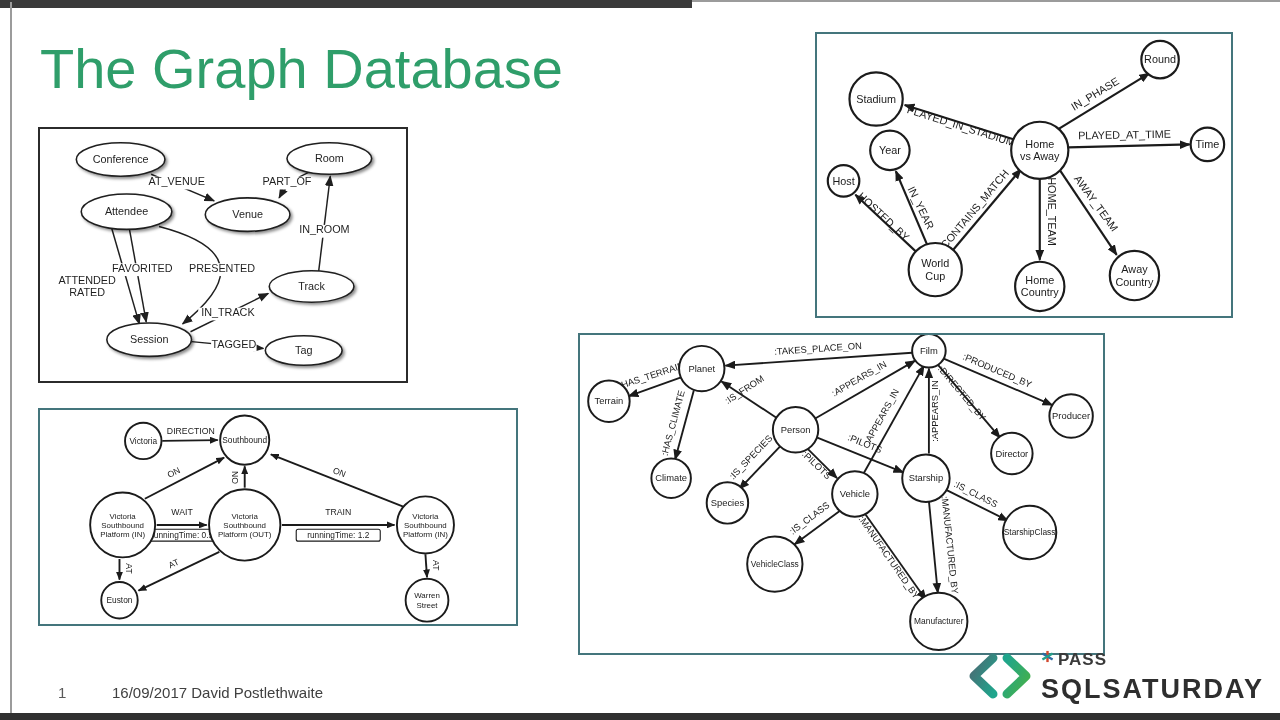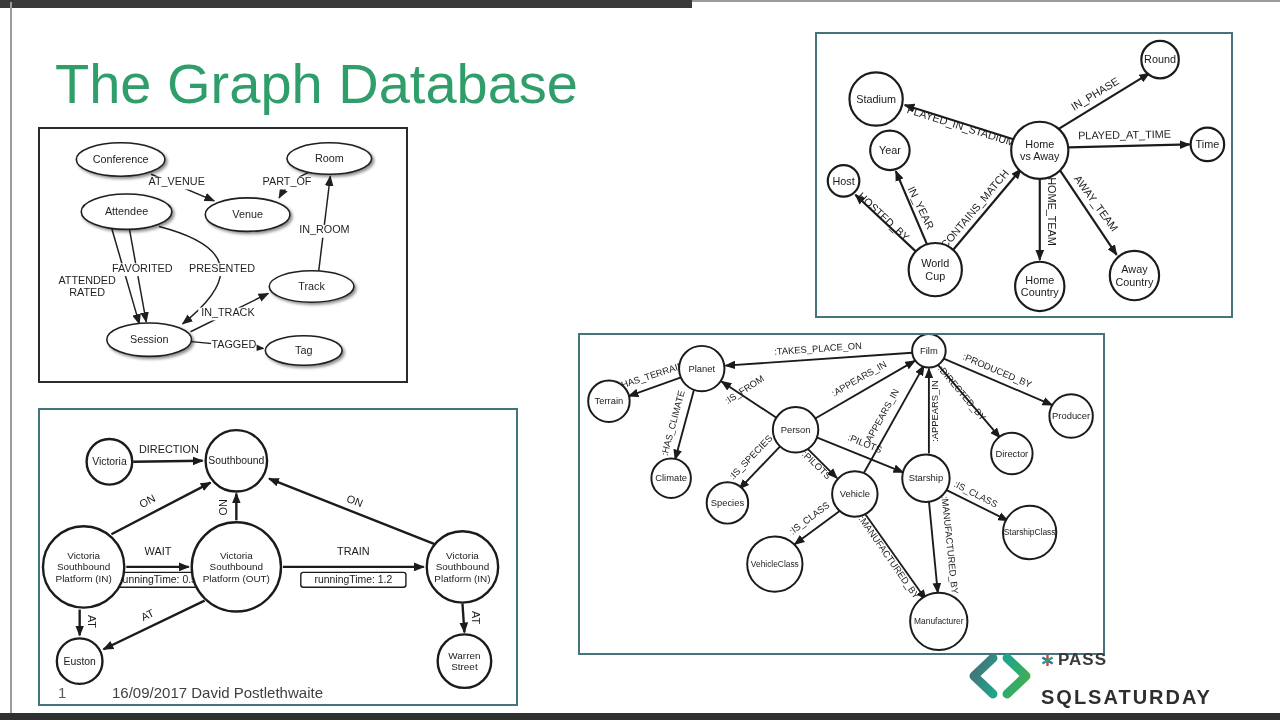--- a/index.html
+++ b/index.html
@@ -1,31 +1,31 @@
 <!DOCTYPE html>
 <html><head>
 <meta charset="utf-8">
 <style>
   html,body{margin:0;padding:0;background:#fff;width:1280px;height:720px;overflow:hidden;
     font-family:"Liberation Sans","DejaVu Sans",sans-serif;}
   .frame-line{position:absolute;background:#9b9b9b;}
   .slide{position:absolute;inset:0;background:#fff;}
-  h1.title{position:absolute;left:40px;top:36px;margin:15px;font-size:56px;font-weight:400;
+  h1.title{position:absolute;left:40px;top:36px;margin:0;font-size:56px;font-weight:400;
     letter-spacing:0px;color:#2f9e6a;}
   .diagram{position:absolute;background:#fff;box-sizing:border-box;border:2px solid #44757c;margin:0;}
   .diagram svg{display:block;}
   svg text{font-family:"Liberation Sans","DejaVu Sans",sans-serif;}
   .nshadow{filter:drop-shadow(2px 2.5px 1.5px rgba(0,0,0,0.45));}
   .footer-num{position:absolute;left:58px;top:684px;font-size:15px;color:#595959;}
   .footer-text{position:absolute;left:112px;top:684px;font-size:15px;color:#404040;}
   .logo{position:absolute;left:968px;top:650px;display:flex;align-items:flex-start;gap:9px;}
   .logo-col{display:flex;flex-direction:column;}
-  .pass-row{display:flex;align-items:center;gap:4px;height:20px;}
+  .pass-row{display:flex;gap:4px;height:20px;}
   .pass-label{font-size:17px;font-weight:700;color:#3a3a3a;letter-spacing:1px;}
-  .sqlsat-label{font-size:20px;font-weight:600;color:#2e2e2e;letter-spacing:2px;margin-top:16px;}
+  .sqlsat-label{font-size:27px;font-weight:600;color:#2e2e2e;letter-spacing:2px;margin-top:4px;}
   .topbar{position:absolute;left:0;top:0;width:692px;height:8px;background:#3a3a3a;}
   .botbar{position:absolute;left:0;bottom:0;width:1280px;height:7px;background:#303030;}
 </style>
 </head>
 <body>
 
 <div class="slide">
 
   <div class="frame-line" style="left:0;top:0;width:1280px;height:2px;"></div>
   <div class="topbar"></div>
@@ -180,21 +180,21 @@
         <g>
           <circle cx="225" cy="256" r="25" fill="#fff" stroke="#1b1b1b" stroke-width="2.2"></circle>
           <text x="225" y="253.60000000000002" text-anchor="middle" font-size="11" fill="#1b1b1b"><tspan x="225" dy="0">Home</tspan><tspan x="225" dy="12.5">Country</tspan></text>
         </g>
         <g>
           <circle cx="321" cy="245" r="25" fill="#fff" stroke="#1b1b1b" stroke-width="2.2"></circle>
           <text x="321" y="242.6" text-anchor="middle" font-size="11" fill="#1b1b1b"><tspan x="321" dy="0">Away</tspan><tspan x="321" dy="12.5">Country</tspan></text>
         </g>
       </svg>
     </figure>
-  <figure class="diagram" style="left: 38px; top: 408px; width: 480px; height: 298px; border-color: rgb(68, 117, 124); text-align: center;">
+  <figure class="diagram" style="left: 38px; top: 408px; width: 480px; height: 218px; border-color: rgb(68, 117, 124); text-align: center;">
       <svg viewBox="0 0 480 270" width="100%" height="100%">
         <defs>
           <marker id="arw-underground-graph" viewBox="0 0 10 8" refX="9" refY="4" markerWidth="11" markerHeight="9" orient="auto" markerUnits="userSpaceOnUse">
             <path d="M0,0L10,4L0,8Z" fill="#1b1b1b"></path>
           </marker>
         </defs>
         <g>
           <line x1="94" y1="39" x2="164" y2="38" stroke="#1b1b1b" stroke-width="2.4" marker-end="url(#arw-underground-graph)"></line>
           <text x="130" y="30" text-anchor="middle" font-size="11" fill="#1b1b1b"><tspan x="130" dy="0">DIRECTION</tspan></text>
         </g>

